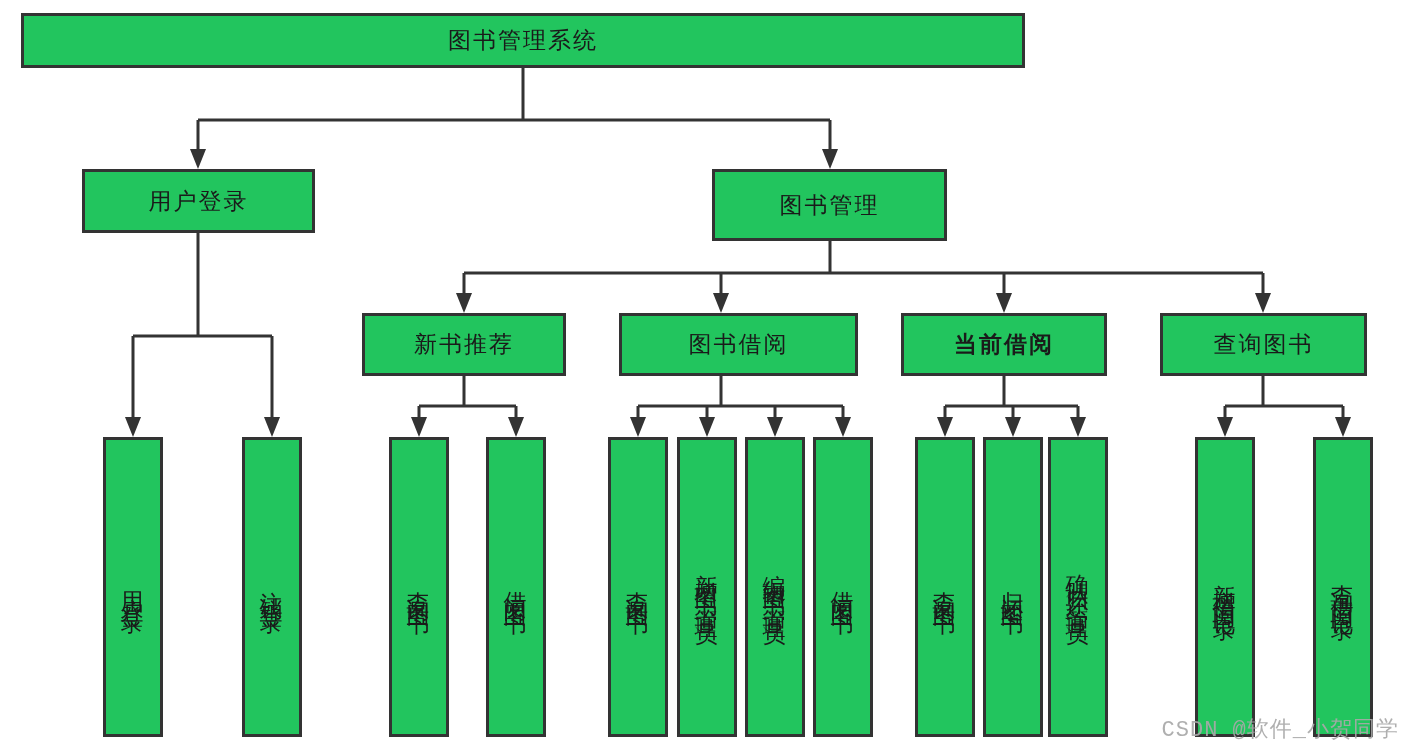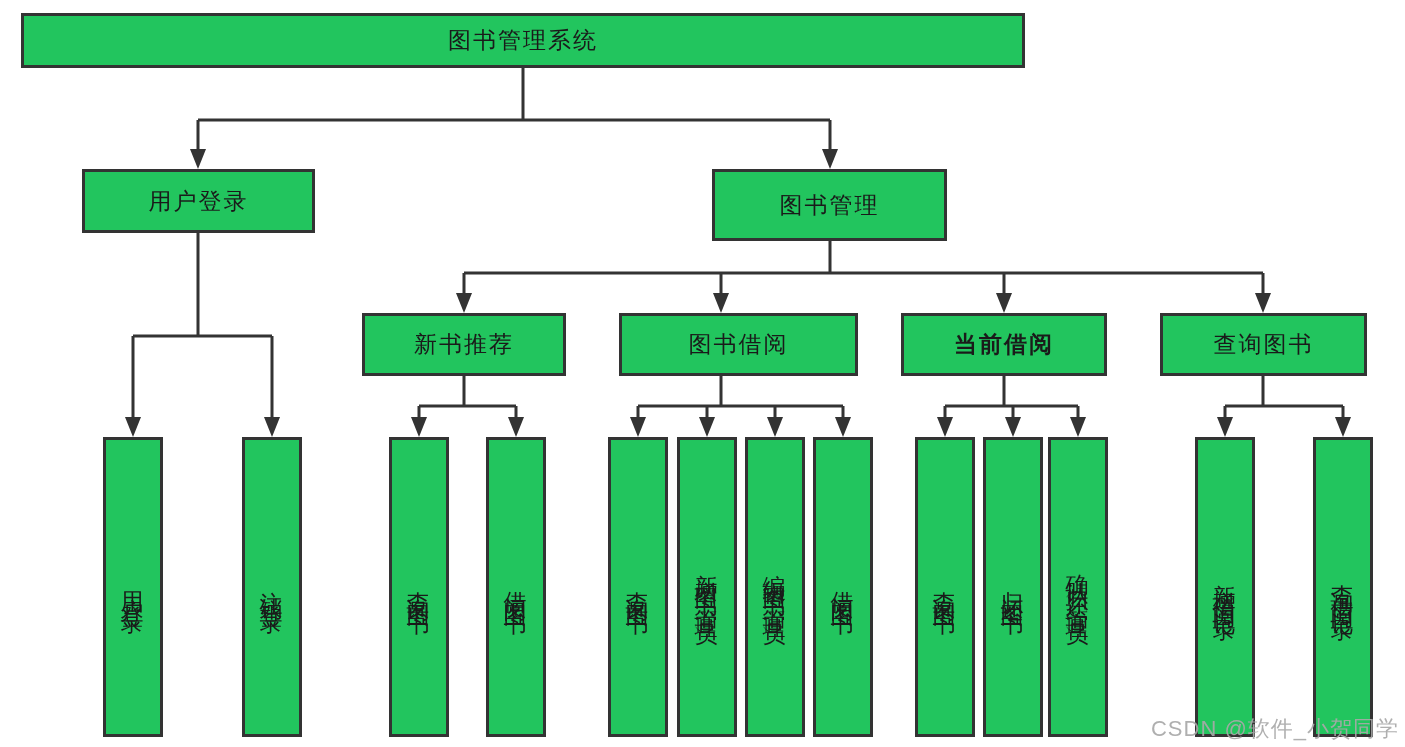--- a/index.html
+++ b/index.html
@@ -18,20 +18,21 @@
   .v{
     writing-mode:vertical-rl;text-orientation:mixed;
     font-size:23px;letter-spacing:7px;white-space:normal;
     top:437px;height:300px;width:60px;
   }
   svg.connectors{position:absolute;left:0;top:0;display:block;}
   .watermark{
     position:absolute;right:6px;bottom:3px;
     font-size:22px;letter-spacing:1px;color:rgba(168,168,168,0.92);
     z-index:5;
+    font-family:Liberation Mono, monospace;
   }
   
   #n-root{left:21px;top:13px;width:1004px;height:55px;}
   #n-user-login{left:82px;top:169px;width:233px;height:64px;}
   #n-book-mgmt{left:712px;top:169px;width:235px;height:72px;}
   #n-new-book{left:362px;top:313px;width:204px;height:63px;font-family:Liberation Serif, serif;}
   #n-book-borrow{left:619px;top:313px;width:239px;height:63px;}
   #n-current-borrow{left:901px;top:313px;width:206px;height:63px;font-weight:bold;}
   #n-borrow-record{left:1160px;top:313px;width:207px;height:63px;}
   #l-user-login{left:103px;}

